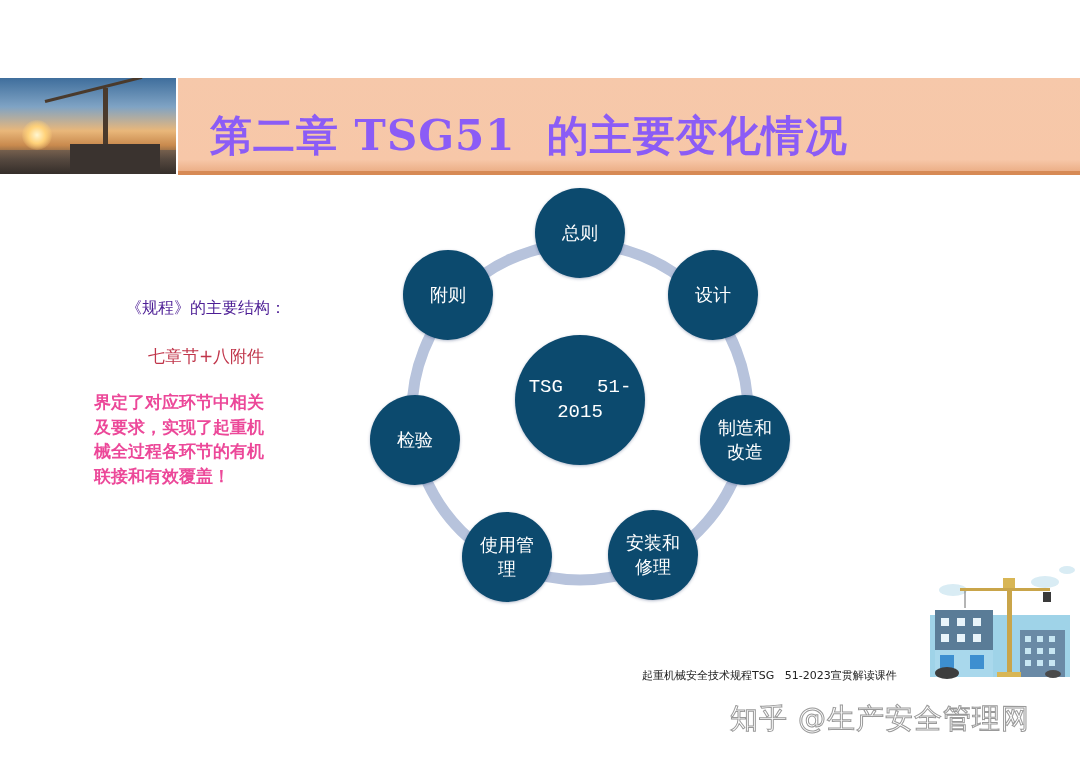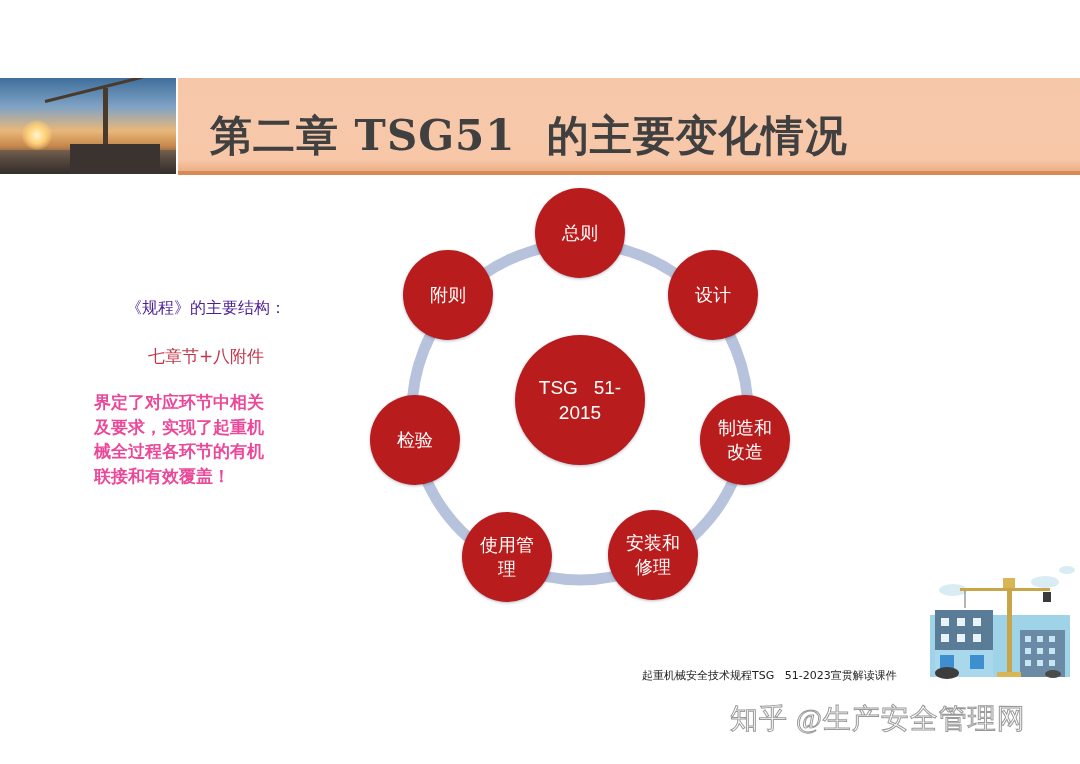--- a/index.html
+++ b/index.html
@@ -10,38 +10,38 @@
     overflow:hidden; }
   .header-photo .sun { position:absolute; left:22px; top:42px; width:30px; height:30px; border-radius:50%;
     background: radial-gradient(circle, #fff6d0 0%, #ffd27a 40%, rgba(255,190,90,0) 75%); }
   .header-photo .crane-mast { position:absolute; left:103px; top:10px; width:5px; height:62px; background:#4a3a2c; }
   .header-photo .crane-jib { position:absolute; left:45px; top:22px; width:100px; height:3px; background:#4a3a2c; transform:rotate(-14deg); transform-origin:left center; }
   .header-photo .building { position:absolute; left:70px; top:66px; width:90px; height:30px; background:#3a332f; }
   .header-photo .city { position:absolute; left:0; top:72px; width:176px; height:24px; background:linear-gradient(180deg,#6a5a4e,#332c28); opacity:.8; }
   .header-bar { position:absolute; left:178px; top:78px; width:902px; height:96px;
     background: linear-gradient(180deg, #f6c8aa 0%, #f7c7a8 85%, #e9a97f 100%); }
   .header-line { position:absolute; left:178px; top:171px; width:902px; height:4px; background:#d78a55; }
-  .header-title { position:absolute; left:210px; top:108px; font-size:42px; font-weight:bold; color:#404040;
+  .header-title { position:absolute; left:210px; top:108px; font-size:42px; font-weight:bold; color:#8b5cf6;
     font-family:"DejaVu Serif", "Liberation Serif", serif; letter-spacing:1px; white-space:pre; }
 
   .left-text { position:absolute; left:88px; top:298px; width:236px; text-align:center; }
   .left-heading { font-size:16px; color:#4c1d95; margin-bottom:26px; }
   .left-sub { font-size:17px; color:#c0354a; margin-bottom:22px; }
   .left-body { font-size:17px; color:#ec4899; font-weight:bold; line-height:24.5px; text-align:left; padding-left:6px; }
 
   .diagram { position:absolute; left:0; top:0; width:1080px; height:764px; }
-  .node { position:absolute; border-radius:50%; background:#b91c1c; color:#ffffff;
+  .node { position:absolute; border-radius:50%; background:#0c4a6e; color:#ffffff;
     display:flex; align-items:center; justify-content:center; text-align:center;
     font-size:18px; line-height:24px; box-shadow: 0 1px 3px rgba(40,60,110,.35); }
   .node span { display:block; }
-  .center-node { font-family:Liberation Sans, sans-serif; font-size:19px; line-height:25px; }
+  .center-node { font-family:Liberation Mono, monospace; font-size:19px; line-height:25px; }
 
   .footer-caption { position:absolute; left:642px; top:668px; font-size:11px; color:#222; white-space:pre; }
   .watermark { position:absolute; left:730px; top:700px; font-size:28px; color:#ffffff;
-    -webkit-text-stroke:1px #9a9a9a; letter-spacing:1px; white-space:pre;font-family:Liberation Serif, serif; }
+    -webkit-text-stroke:1px #9a9a9a; letter-spacing:1px; white-space:pre; }
 
   .corner-illustration { position:absolute; left:925px; top:560px; width:150px; height:122px; }
 </style>
 </head>
 <body>
 
 <div class="header-photo">
   <div class="sun"></div>
   <div class="crane-jib"></div>
   <div class="crane-mast"></div>

